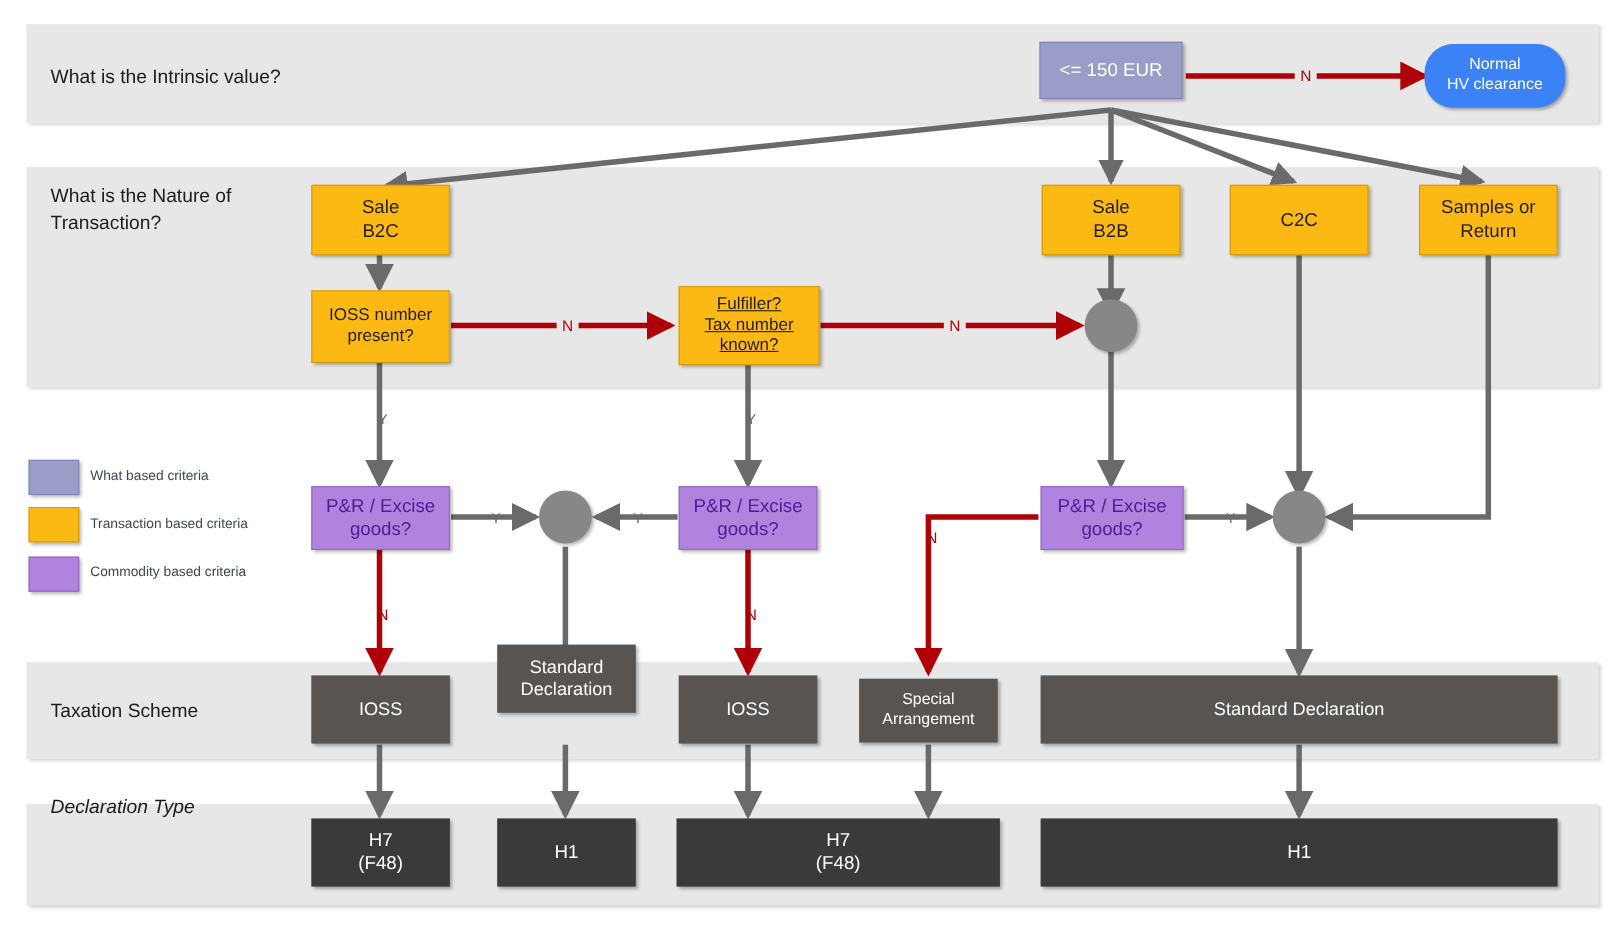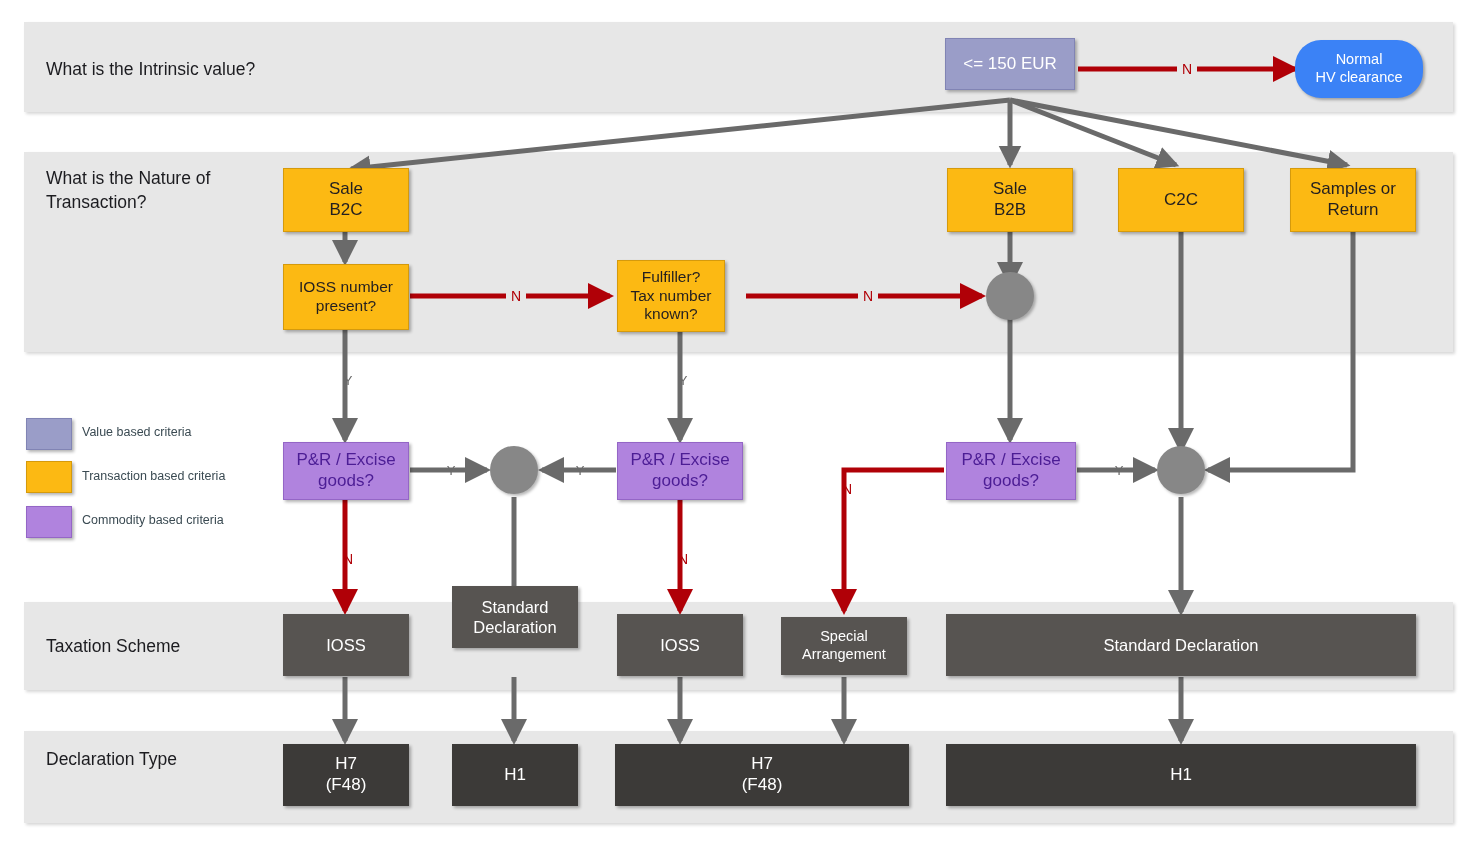--- a/index.html
+++ b/index.html
@@ -61,21 +61,21 @@
 
   <div class="band" style="left:24px;top:22px;width:1429px;height:90px;"></div>
   <div class="band" style="left:24px;top:152px;width:1429px;height:200px;"></div>
   <div class="band" style="left:24px;top:602px;width:1429px;height:88px;"></div>
   <div class="band" style="left:24px;top:731px;width:1429px;height:92px;"></div>
 
   <div class="band-label" style="left:46px;top:58px;width:330px;">What is the Intrinsic value?</div>
   <div class="band-label" style="left:46px;top:167px;width:250px;">What is the Nature of
 Transaction?</div>
   <div class="band-label" style="left:46px;top:635px;width:330px;">Taxation Scheme</div>
-  <div class="band-label" style="left:46px;top:748px;width:330px;">Declaration Type</div>
+  <div class="band-label" style="left:46px;top:722px;width:330px;font-style:italic;">Declaration Type</div>
 
   <svg id="wires" viewBox="0 0 1467 841">
     <defs>
       <marker id="ahG" markerWidth="6" markerHeight="6" refX="4.4" refY="3" orient="auto">
         <path d="M0,0.4 L5.2,3 L0,5.6 z" fill="#6a6a6a"></path>
       </marker>
       <marker id="ahR" markerWidth="6" markerHeight="6" refX="4.4" refY="3" orient="auto">
         <path d="M0,0.4 L5.2,3 L0,5.6 z" fill="#b00007"></path>
       </marker>
       <marker id="ahGw" markerWidth="5.2" markerHeight="5.2" refX="3.9" refY="2.6" orient="auto">
@@ -144,21 +144,21 @@
   <div class="node n-trans big" style="left:283px;top:168px;width:126px;height:64px;">Sale
 B2C</div>
   <div class="node n-trans big" style="left:947px;top:168px;width:126px;height:64px;">Sale
 B2B</div>
   <div class="node n-trans big" style="left:1118px;top:168px;width:126px;height:64px;">C2C</div>
   <div class="node n-trans" style="left:283px;top:264px;width:126px;height:66px;">IOSS number
 present?</div>
 
   <div class="node n-trans big" style="left:1290px;top:168px;width:126px;height:64px;">Samples or
 Return</div>
-  <div class="node n-trans" style="left:617px;top:260px;width:108px;height:72px;">Fulfiller?
+  <div class="node n-trans" style="left:617px;top:260px;width:128px;height:72px;text-decoration:underline;">Fulfiller?
 Tax number
 known?</div>
 
   <div class="node n-comm" style="left:283px;top:442px;width:126px;height:58px;">P&amp;R / Excise
 goods?</div>
   <div class="node n-comm" style="left:617px;top:442px;width:126px;height:58px;">P&amp;R / Excise
 goods?</div>
   <div class="node n-comm" style="left:946px;top:442px;width:130px;height:58px;">P&amp;R / Excise
 goods?</div>
 
@@ -175,21 +175,21 @@
   <div class="node n-decl" style="left:452px;top:744px;width:126px;height:62px;">H1</div>
   <div class="node n-decl" style="left:615px;top:744px;width:294px;height:62px;">H7
 (F48)</div>
   <div class="node n-decl" style="left:946px;top:744px;width:470px;height:62px;">H1</div>
 
   <div style="position:absolute;left:986px;top:272px;width:48px;height:48px;border-radius:50%;background:#878787;box-shadow:2px 2px 3px rgba(0,0,0,0.28);"></div>
   <div style="position:absolute;left:490px;top:446px;width:48px;height:48px;border-radius:50%;background:#878787;box-shadow:2px 2px 3px rgba(0,0,0,0.28);"></div>
   <div style="position:absolute;left:1157px;top:446px;width:48px;height:48px;border-radius:50%;background:#878787;box-shadow:2px 2px 3px rgba(0,0,0,0.28);"></div>
 
   <div class="legend-sw" style="left:26px;top:418px;width:44px;height:30px;background:#9a9dc8;border:1px solid #8184b4;"></div>
-  <div class="legend-tx" style="left:82px;top:425px;">Value based criteria</div>
+  <div class="legend-tx" style="left:82px;top:425px;">What based criteria</div>
 
   <div class="legend-sw" style="left:26px;top:461px;width:44px;height:30px;background:#fcb913;border:1px solid #d59a0c;"></div>
   <div class="legend-tx" style="left:82px;top:469px;">Transaction based criteria</div>
 
   <div class="legend-sw" style="left:26px;top:506px;width:44px;height:30px;background:#b083de;border:1px solid #9466c6;"></div>
   <div class="legend-tx" style="left:82px;top:513px;">Commodity based criteria</div>
 
   <div class="edge-lbl onband" style="left:1177px;top:61px;width:16px;">N</div>
   <div class="edge-lbl onband" style="left:506px;top:288px;width:16px;">N</div>
   <div class="edge-lbl onband" style="left:858px;top:288px;width:16px;">N</div>

